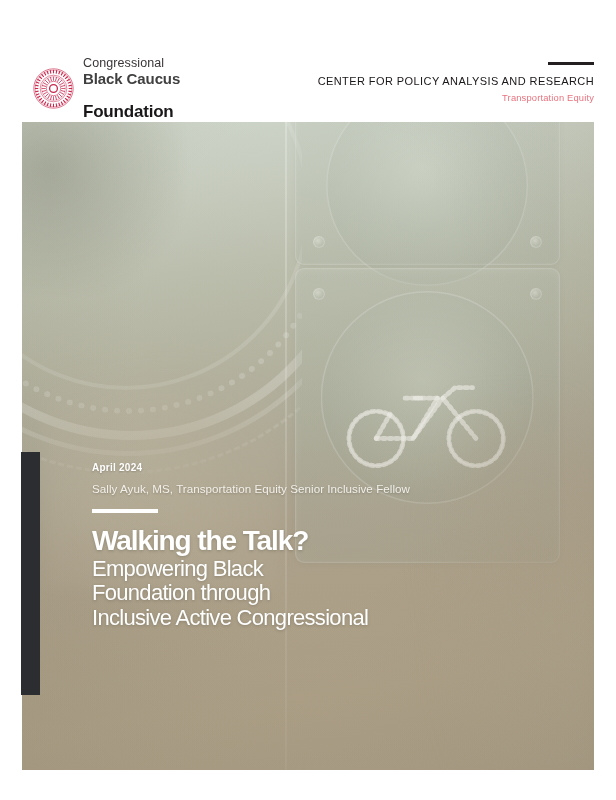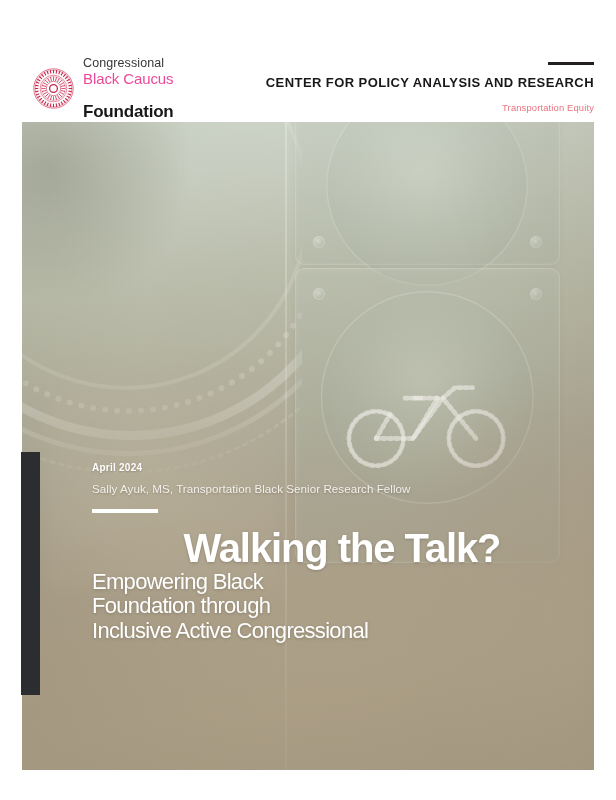--- a/index.html
+++ b/index.html
@@ -54,23 +54,23 @@
     color: #231f20;
   }
   .wm-1 {
     font-size: 12.5px;
     font-weight: 300;
     letter-spacing: 0.1px;
     color: #3a3638;
   }
   .wm-2 {
     font-size: 15px;
-    font-weight: 400;
+    font-weight: 700;
     letter-spacing: -0.1px;
-    color: #ec4899;
+    color: #404040;
     margin-top: 1px;
   }
   .wm-3 {
     font-size: 17px;
     font-weight: 700;
     letter-spacing: -0.2px;
     color: #1a1718;
     margin-top: 17px;
   }
 
@@ -81,29 +81,29 @@
     text-align: right;
   }
   .hr-rule {
     width: 46px;
     height: 3px;
     background: #231f20;
     margin-left: auto;
     margin-bottom: 10px;
   }
   .hr-title {
-    font-size: 13px;
-    font-weight: 700;
+    font-size: 11px;
+    font-weight: 400;
     letter-spacing: 0.42px;
     color: #1a1718;
     white-space: nowrap;
     text-align: right;
   }
   .hr-sub {
-    margin-top: 12px;
+    margin-top: 5px;
     font-size: 9.4px;
     font-weight: 400;
     letter-spacing: 0.15px;
     color: #e8737f;
     white-space: nowrap;
   }
 
   
   .hero {
     position: absolute;
@@ -315,24 +315,23 @@
     margin-top: 13px;
   }
   .t-line {
     color: #ffffff;
     line-height: 1.105;
     letter-spacing: -0.7px;
     text-shadow: 0 1px 3px rgba(70,66,52,0.30);
     white-space: nowrap;
   }
   .t-main {
-    font-size: 40px;
+    font-size: 28px;
     font-weight: 700;
     letter-spacing: -1.1px;
-    text-align: center;
   }
   .t-sub {
     font-size: 22px;
     font-weight: 400;
     letter-spacing: -0.7px;
   }
 </style>
 </head>
 <body>
 
@@ -489,21 +488,21 @@
       <div class="ph-blur-figs"></div>
       <div class="ph-haze"></div>
       <div class="ph-vignette"></div>
     </div>
   </div>
 
   <div class="accent-bar"></div>
 
   <div class="title-block">
     <div class="doc-date">April 2024</div>
-    <div class="doc-author">Sally Ayuk, MS, Transportation Black Senior Research Fellow</div>
+    <div class="doc-author">Sally Ayuk, MS, Transportation Equity Senior Inclusive Fellow</div>
     <div class="title-rule"></div>
     <div class="doc-title">
       <div class="t-line t-main">Walking the Talk?</div>
       <div class="t-line t-sub">Empowering Black</div>
       <div class="t-line t-sub">Foundation through</div>
       <div class="t-line t-sub">Inclusive Active Congressional</div>
     </div>
   </div>
 
 </div>

